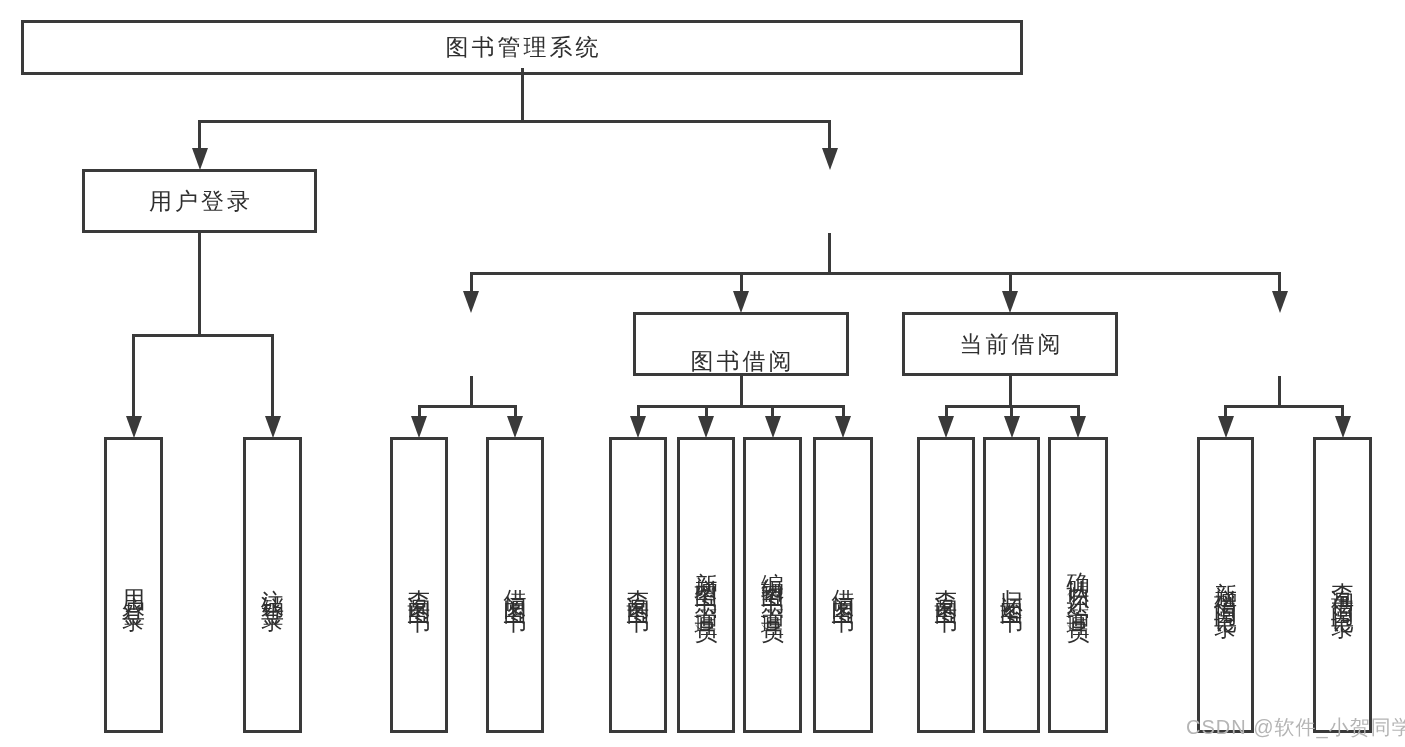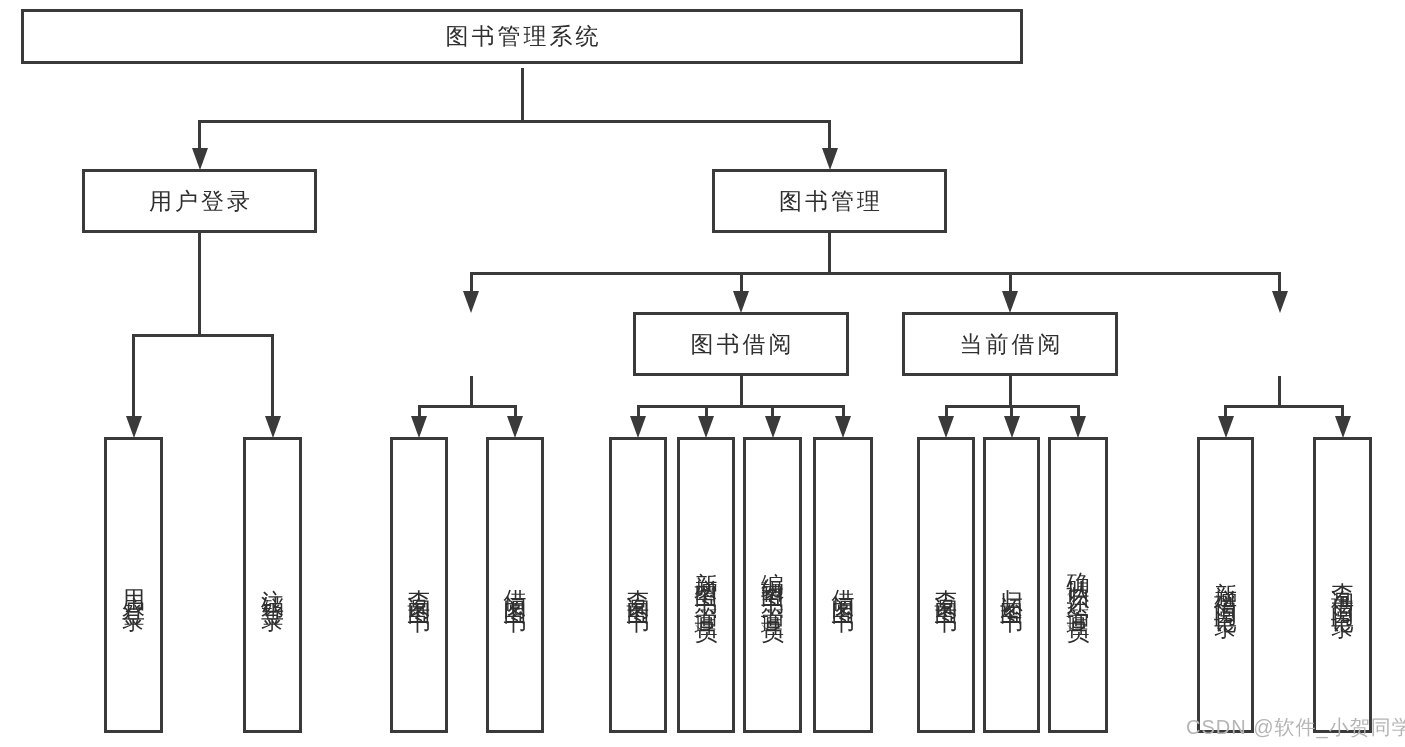--- a/index.html
+++ b/index.html
@@ -54,21 +54,21 @@
     letter-spacing:1px;
     white-space:nowrap;
     z-index:5;
   }
 </style>
 </head>
 <body>
 
 <div id="canvas">
   <div class="watermark">CSDN @软件_小贺同学</div>
-<div class="node horiz" style="left: 21px; top: 9px; width: 1002px; height: 55px;">
+<div class="node horiz" style="left: 21px; top: 20px; width: 1002px; height: 55px;">
       <span class="node-label">图书管理系统</span>
     </div>
     <div class="edge-line" style="left: 520.5px; top: 68px; width: 3px; height: 55px;"></div>
     <div class="edge-line" style="left: 198px; top: 120px; width: 633px; height: 3px;"></div>
     <div class="edge-line" style="left: 198px; top: 123px; width: 3px; height: 28px;"></div>
     <div class="arrowhead" style="left: 191.5px; top: 148px;"></div>
     <div class="node horiz" style="left: 82px; top: 169px; width: 235px; height: 64px;">
       <span class="node-label">用户登录</span>
     </div>
     <div class="edge-line" style="left: 198px; top: 233px; width: 3px; height: 104px;"></div>
@@ -78,42 +78,39 @@
     <div class="node vert" style="left: 104px; top: 437px; width: 59px; height: 296px;">
       <span class="node-label">用户登录</span>
     </div>
     <div class="edge-line" style="left: 271px; top: 337px; width: 3px; height: 82px;"></div>
     <div class="arrowhead" style="left: 264.5px; top: 416px;"></div>
     <div class="node vert" style="left: 243px; top: 437px; width: 59px; height: 296px;">
       <span class="node-label">注销登录</span>
     </div>
     <div class="edge-line" style="left: 828px; top: 123px; width: 3px; height: 28px;"></div>
     <div class="arrowhead" style="left: 821.5px; top: 148px;"></div>
-    <div class="node horiz" style="left: 712px; top: 169px; width: 235px; height: 64px;">
-      <span class="node-label">图书管理</span>
-    </div>
     <div class="edge-line" style="left: 828px; top: 233px; width: 3px; height: 42px;"></div>
     <div class="edge-line" style="left: 469.5px; top: 272px; width: 811.5px; height: 3px;"></div>
     <div class="edge-line" style="left: 469.5px; top: 275px; width: 3px; height: 19px;"></div>
     <div class="arrowhead" style="left: 463px; top: 291px;"></div>
     <div class="edge-line" style="left: 469.5px; top: 376px; width: 3px; height: 32px;"></div>
     <div class="edge-line" style="left: 417.5px; top: 405px; width: 99px; height: 3px;"></div>
     <div class="edge-line" style="left: 417.5px; top: 408px; width: 3px; height: 11px;"></div>
     <div class="arrowhead" style="left: 411px; top: 416px;"></div>
     <div class="node vert" style="left: 390px; top: 437px; width: 58px; height: 296px;">
       <span class="node-label">查询图书</span>
     </div>
     <div class="edge-line" style="left: 513.5px; top: 408px; width: 3px; height: 11px;"></div>
     <div class="arrowhead" style="left: 507px; top: 416px;"></div>
     <div class="node vert" style="left: 486px; top: 437px; width: 58px; height: 296px;">
       <span class="node-label">借阅图书</span>
     </div>
     <div class="edge-line" style="left: 739.5px; top: 275px; width: 3px; height: 19px;"></div>
     <div class="arrowhead" style="left: 733px; top: 291px;"></div>
-    <div class="node horiz" style="left: 633px; top: 312px; width: 216px; height: 64px;">
+    <div class="node horiz" style="left: 633px; top: 312px; width: 216px; height: 64px; align-items: flex-end;">
       <span class="node-label">图书借阅</span>
     </div>
     <div class="edge-line" style="left: 739.5px; top: 376px; width: 3px; height: 32px;"></div>
     <div class="edge-line" style="left: 636.5px; top: 405px; width: 208px; height: 3px;"></div>
     <div class="edge-line" style="left: 636.5px; top: 408px; width: 3px; height: 11px;"></div>
     <div class="arrowhead" style="left: 630px; top: 416px;"></div>
     <div class="node vert" style="left: 609px; top: 437px; width: 58px; height: 296px;">
       <span class="node-label">查询图书</span>
     </div>
     <div class="edge-line" style="left: 704.5px; top: 408px; width: 3px; height: 11px;"></div>

